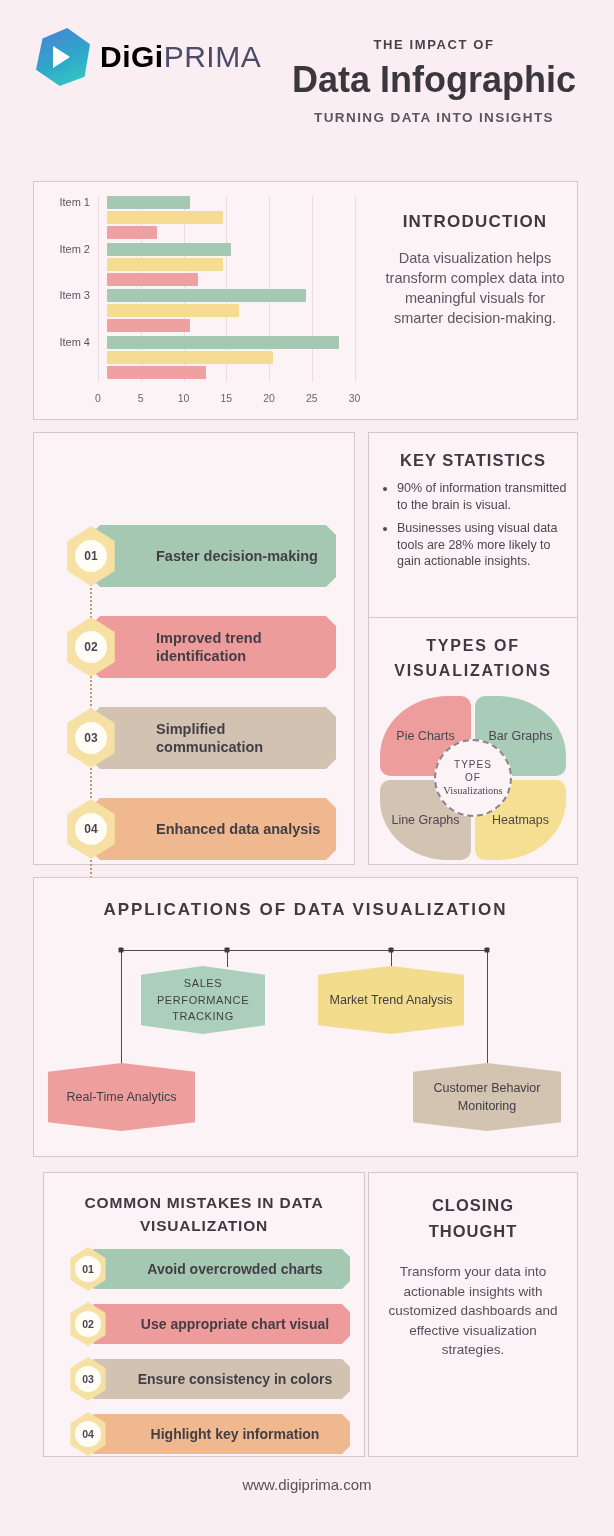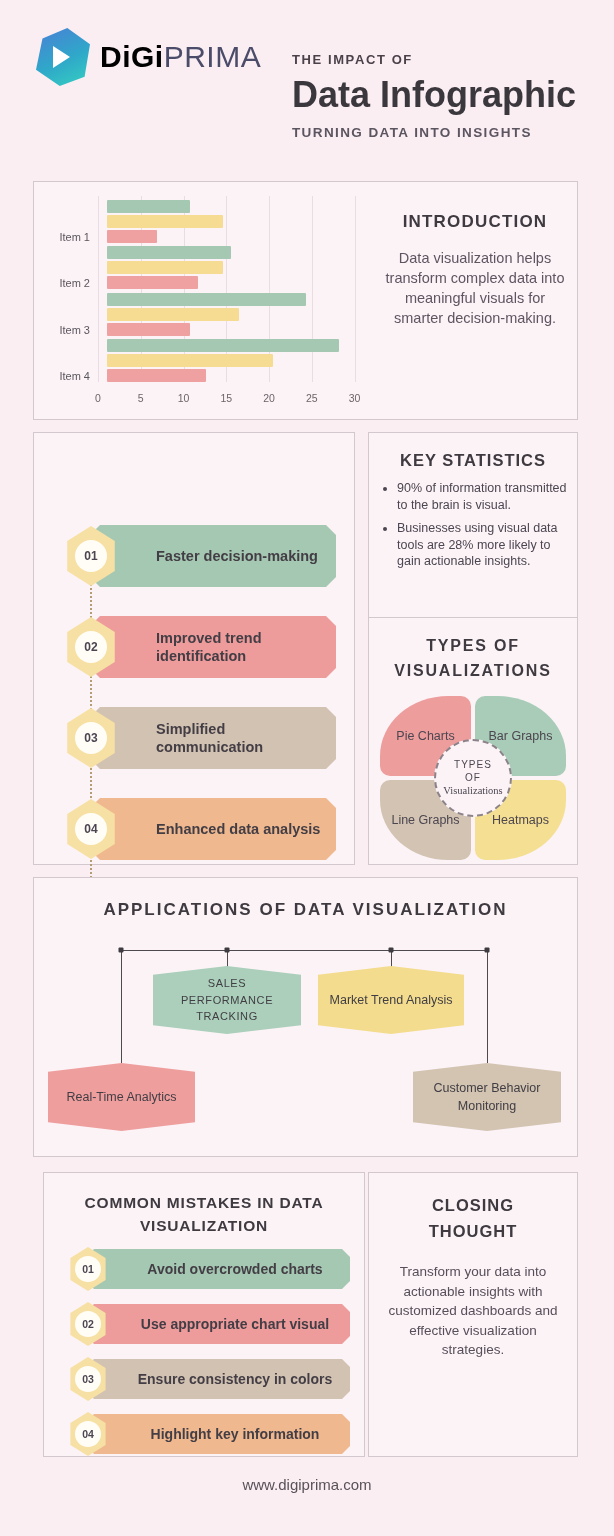--- a/index.html
+++ b/index.html
@@ -9,42 +9,42 @@
   
   .logo{position:absolute;left:36px;top:28px;display:flex;align-items:center;}
   .logo-icon{position:relative;width:54px;height:58px;
     clip-path:polygon(12% 18%,58% 0,100% 28%,90% 84%,44% 100%,0 72%);
     background:linear-gradient(155deg,#4a7fd6 0%,#2fa8c9 55%,#35d0c0 100%);}
   .logo-play{position:absolute;left:17px;top:18px;width:0;height:0;
     border-left:17px solid #ffffff;border-top:11px solid transparent;border-bottom:11px solid transparent;}
   .logo-text{margin-left:10px;font-size:30px;font-weight:bold;letter-spacing:.5px;}
   .logo-digi{color:#000000;}
   .logo-prima{color:#4b4b6a;font-weight:normal;}
-  .header-right{position:absolute;right:38px;top:52px;text-align:left;}
+  .header-right{position:absolute;right:38px;top:37px;text-align:center;}
   .kicker{font-size:13px;font-weight:bold;letter-spacing:1.6px;color:#4a4149;}
   .main-title{font-size:36px;font-weight:bold;color:#3b383d;margin-top:7px;}
   .subtitle{font-size:13.5px;letter-spacing:1.4px;color:#5b5560;margin-top:9px;font-weight:bold;}
 
   
   .box{position:absolute;background:#fcf3f7;border:1px solid #d2c8ce;box-sizing:border-box;}
   #box-top{left:33px;top:181px;width:545px;height:239px;}
   #box-benefits{left:33px;top:432px;width:322px;height:433px;}
   #box-stats{left:368px;top:432px;width:210px;height:187px;}
   #box-types{left:368px;top:617px;width:210px;height:248px;}
   #box-apps{left:33px;top:877px;width:545px;height:280px;}
   #box-mistakes{left:33px;top:1172px;width:322px;height:285px;margin-left:10px;}
   #box-closing{left:368px;top:1172px;width:210px;height:285px;}
   .section-title{text-align:center;font-weight:bold;color:#3e3a40;}
 
   
   .chart{position:absolute;left:14px;top:12px;width:332px;height:214px;}
   .grid-layer{position:absolute;left:50px;right:4px;top:2px;bottom:26px;}
   .gridline{position:absolute;top:0;bottom:0;width:1px;background:#e9dde3;}
   .chart-rows{position:absolute;left:0;right:4px;top:2px;bottom:26px;display:flex;flex-direction:column;justify-content:space-around;}
-  .chart-row{display:flex;align-items:flex-end;flex:1;gap:9px;}
+  .chart-row{display:flex;align-items:flex-start;flex:1;gap:9px;}
   .cat-label{width:50px;padding-right:8px;box-sizing:border-box;text-align:right;font-size:11px;color:#5b555d;}
   .bar-stack{flex:1;display:flex;flex-direction:column;gap:2px;}
   .hbar{height:13px;border-radius:1px;}
   .chart-xaxis{position:absolute;left:50px;right:4px;bottom:0;height:16px;}
   .xtick{position:absolute;transform:translateX(-50%);font-size:10.5px;color:#6b6468;}
 
   
   .intro{position:absolute;left:350px;top:30px;width:182px;text-align:center;}
   .intro .section-title{font-size:17px;letter-spacing:1.2px;}
   .intro-body{margin-top:16px;font-size:14.5px;line-height:1.38;color:#5e5561;}
@@ -101,21 +101,21 @@
 
   
   #box-apps .section-title{font-size:17px;letter-spacing:2px;margin-top:22px;}
   .tree{position:absolute;left:0;top:0;right:0;bottom:0;}
   .hline{position:absolute;left:87px;width:366px;top:72px;border-top:1.5px solid #4c4a4e;}
   .vline{position:absolute;width:0;border-left:1.5px solid #4c4a4e;}
   .node-dot{position:absolute;width:5px;height:5px;background:#3d3b40;border-radius:1px;transform:translate(-50%,-50%);}
   .app-node{position:absolute;display:flex;align-items:center;justify-content:center;text-align:center;
     clip-path:polygon(0 13%,50% 0,100% 13%,100% 87%,50% 100%,0 87%);
     color:#403e44;padding:0 10px;box-sizing:border-box;}
-  .app-green{left:119px;top:88px;width:148px;height:68px;font-size:11px;letter-spacing:.6px;line-height:1.5;}
+  .app-green{left:107px;top:88px;width:124px;height:68px;font-size:11px;letter-spacing:.6px;line-height:1.5;}
   .app-yellow{left:284px;top:88px;width:146px;height:68px;font-size:12.5px;line-height:1.45;}
   .app-pink{left:14px;top:185px;width:147px;height:68px;font-size:12.5px;line-height:1.45;}
   .app-tan{left:379px;top:185px;width:148px;height:68px;font-size:12.5px;line-height:1.45;}
   .a-green{background:#abcfbb;}
   .a-yellow{background:#f3dc8d;}
   .a-pink{background:#ef9e9e;}
   .a-tan{background:#d3c3b1;}
 
   
   #box-closing .section-title{font-size:16.5px;letter-spacing:1px;margin:20px auto 0;width:130px;line-height:1.55;}

